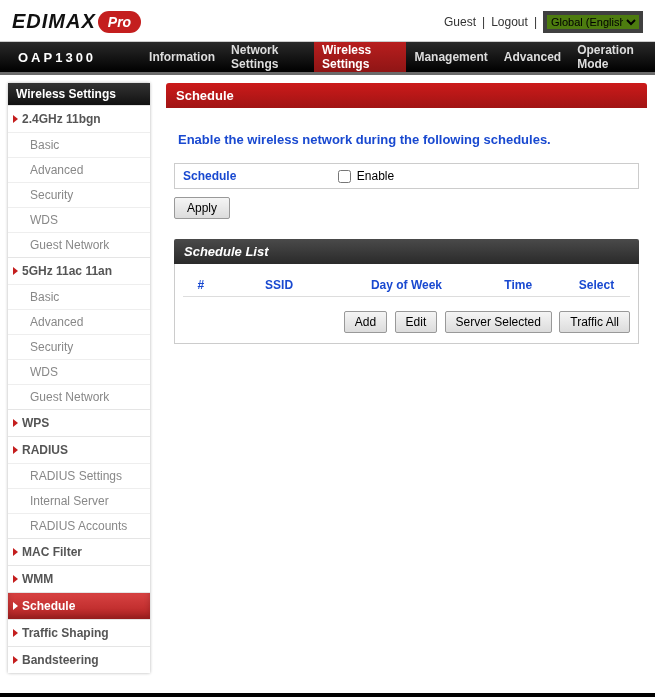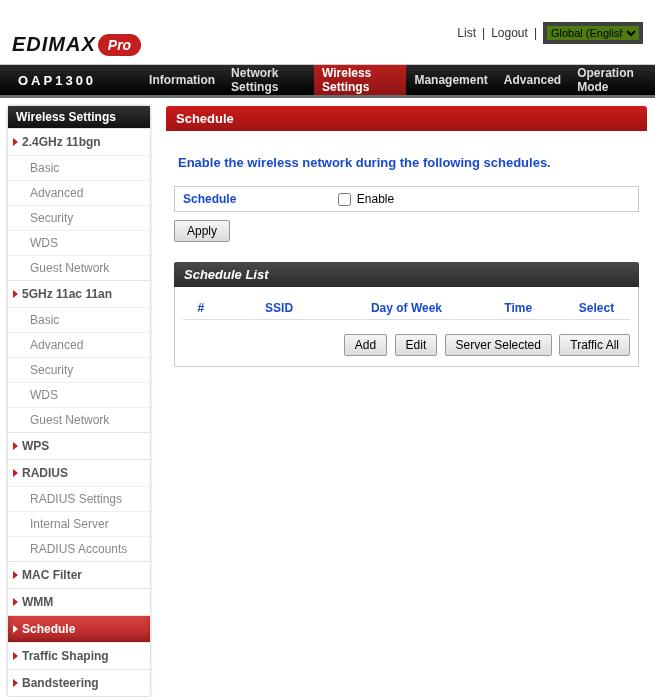--- a/index.html
+++ b/index.html
@@ -1,21 +1,21 @@
 <!DOCTYPE html>
 <html><head>
   <meta charset="utf-8">
   <style>
     * { box-sizing: border-box; margin: 0; padding: 0; }
     body { font-family: Arial, sans-serif; font-size: 12px; background: #7a7a7a; width: 655px; }
     .page-wrapper { background: #fff; }
     
     
     .top-header { background: #fff; padding: 10px 12px 8px; display: flex; align-items: center; justify-content: space-between; border-bottom: 1px solid #ccc; }
-    .logo-box { display: flex; align-items: center; gap: 2px; margin-top: 23px; }
+    .logo-box { display: flex; align-items: center; gap: 2px; }
     .logo-text { font-weight: 900; font-style: italic; font-size: 20px; letter-spacing: 1px; color: #111; }
     .logo-pro { background: #c41e1e; color: #fff; font-weight: bold; font-style: italic; font-size: 14px; padding: 3px 10px; border-radius: 12px; }
     .top-right { display: flex; align-items: center; gap: 6px; color: #333; }
     .top-right a { color: #333; text-decoration: none; }
     .top-right select { font-size: 11px; width: 100px; border: 4px solid #404040; background: #4d7c0f; }
     
     
     .nav-bar { background: linear-gradient(#2a2a2a, #000); display: flex; align-items: center; height: 30px; }
     .model-name { color: #fff; font-weight: bold; padding: 0 18px; letter-spacing: 3px; font-size: 13px; width: 155px; }
     .nav-tabs { display: flex; height: 100%; }
@@ -64,21 +64,21 @@
 <body>
 
 <div class="page-wrapper">
 
   <div class="top-header">
     <div class="logo-box">
       <span class="logo-text">EDIMAX</span>
       <span class="logo-pro">Pro</span>
     </div>
     <div class="top-right">
-      <a href="#">List</a>
+      <a href="#">Guest</a>
       <span>|</span>
       <a href="#">Logout</a>
       <span>|</span>
       <select>
         <option>Global (English)</option>
       </select>
     </div>
   </div>
 
   <div class="nav-bar">

